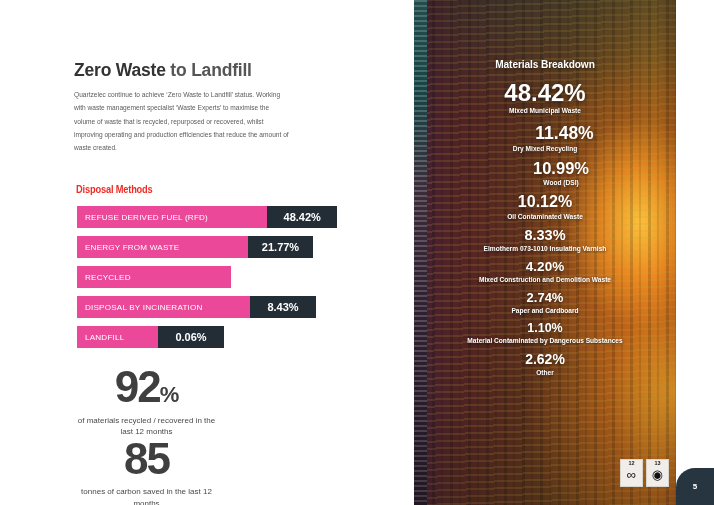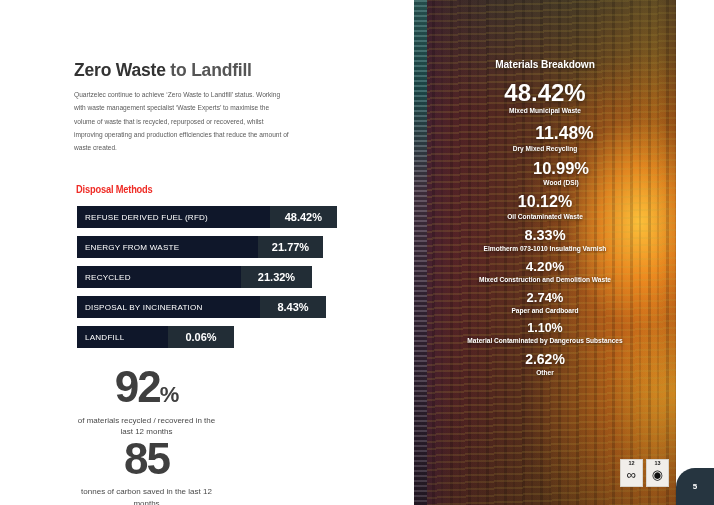--- a/index.html
+++ b/index.html
@@ -17,22 +17,22 @@
   .title .t-strong{font-weight:bold;color:#333;}
   .title .t-light{font-weight:bold;color:#555;}
 
   .intro{position:absolute;left:74px;top:88px;width:215px;font-size:6.6px;line-height:2.02;color:#5b5b5b;}
 
   .sec-head{position:absolute;left:76px;top:184px;font-size:10px;font-weight:bold;color:#ef2b25;
             letter-spacing:-.2px;transform:scaleX(.93);transform-origin:left center;}
 
   .bars{position:absolute;left:77px;top:206px;width:260px;}
   .bar{position:relative;height:22px;margin-bottom:8px;display:flex;align-items:stretch;}
-  .bar .lab{background:#0f172a;color:#fff;font-size:8.1px;font-weight:500;letter-spacing:.2px;
-            display:flex;align-items:center;padding-left:8px;padding-right:18px;white-space:nowrap;}
+  .bar .lab{background:#ec4899;color:#fff;font-size:8.1px;font-weight:500;letter-spacing:.2px;
+            display:flex;align-items:center;padding-left:8px;padding-right:8px;white-space:nowrap;}
   .bar .val{background:#222d36;color:#fff;font-size:11px;font-weight:bold;
             display:flex;align-items:center;justify-content:center;padding:0 8px;white-space:nowrap;}
 
   .stats{position:absolute;left:74px;top:366px;width:290px;display:flex;flex-direction:column;}
   .stat{width:145px;text-align:center;}
   .stat .big{font-size:44px;font-weight:bold;color:#3f3f3f;line-height:.95;letter-spacing:-2px;}
   .stat .big .suffix{font-size:22px;letter-spacing:-1px;}
   .stat .cap{margin-top:7px;font-size:8px;line-height:1.42;color:#4a4a4a;}
 
   
@@ -102,21 +102,20 @@
         <div class="bar">
           <div class="lab" style="width: 182px;">REFUSE DERIVED FUEL (RFD)</div>
           <div class="val" style="width: 56px;">48.42%</div>
         </div>
         <div class="bar">
           <div class="lab" style="width: 155px; text-align: center;">ENERGY FROM WASTE</div>
           <div class="val" style="width: 49px; text-align: right;">21.77%</div>
         </div>
         <div class="bar">
           <div class="lab" style="width: 138px;">RECYCLED</div>
-          <div class="val" style="width: 55px;">21.32%</div>
         </div>
         <div class="bar">
           <div class="lab" style="width: 157px;">DISPOSAL BY INCINERATION</div>
           <div class="val" style="width: 50px;">8.43%</div>
         </div>
         <div class="bar">
           <div class="lab" style="width: 65px;">LANDFILL</div>
           <div class="val" style="width: 50px;">0.06%</div>
         </div>
       </div>

